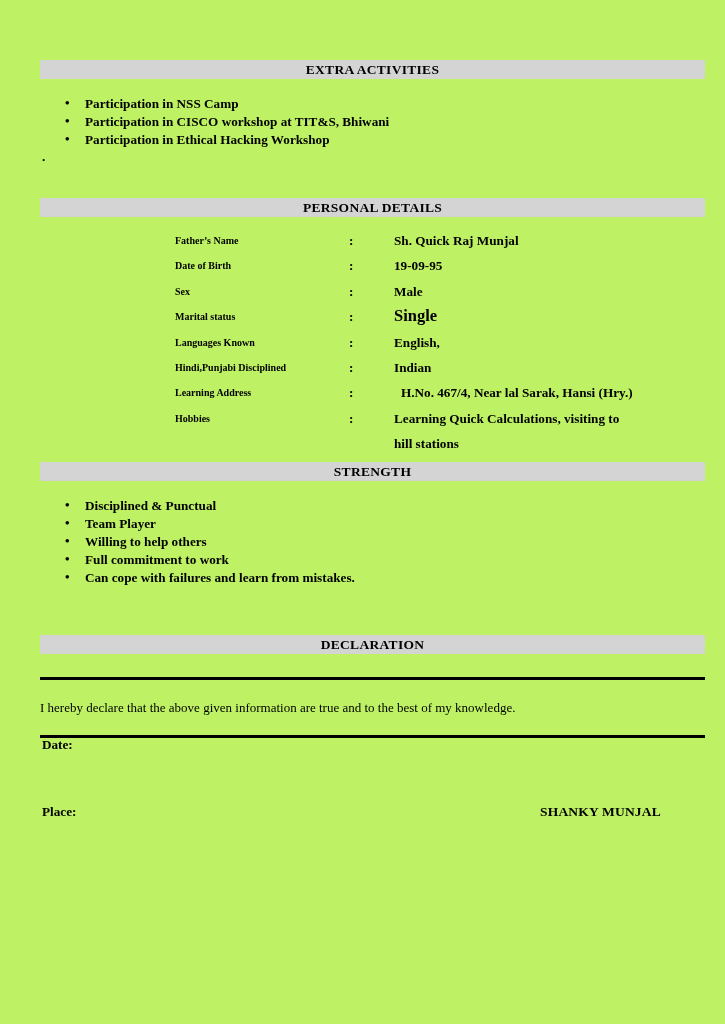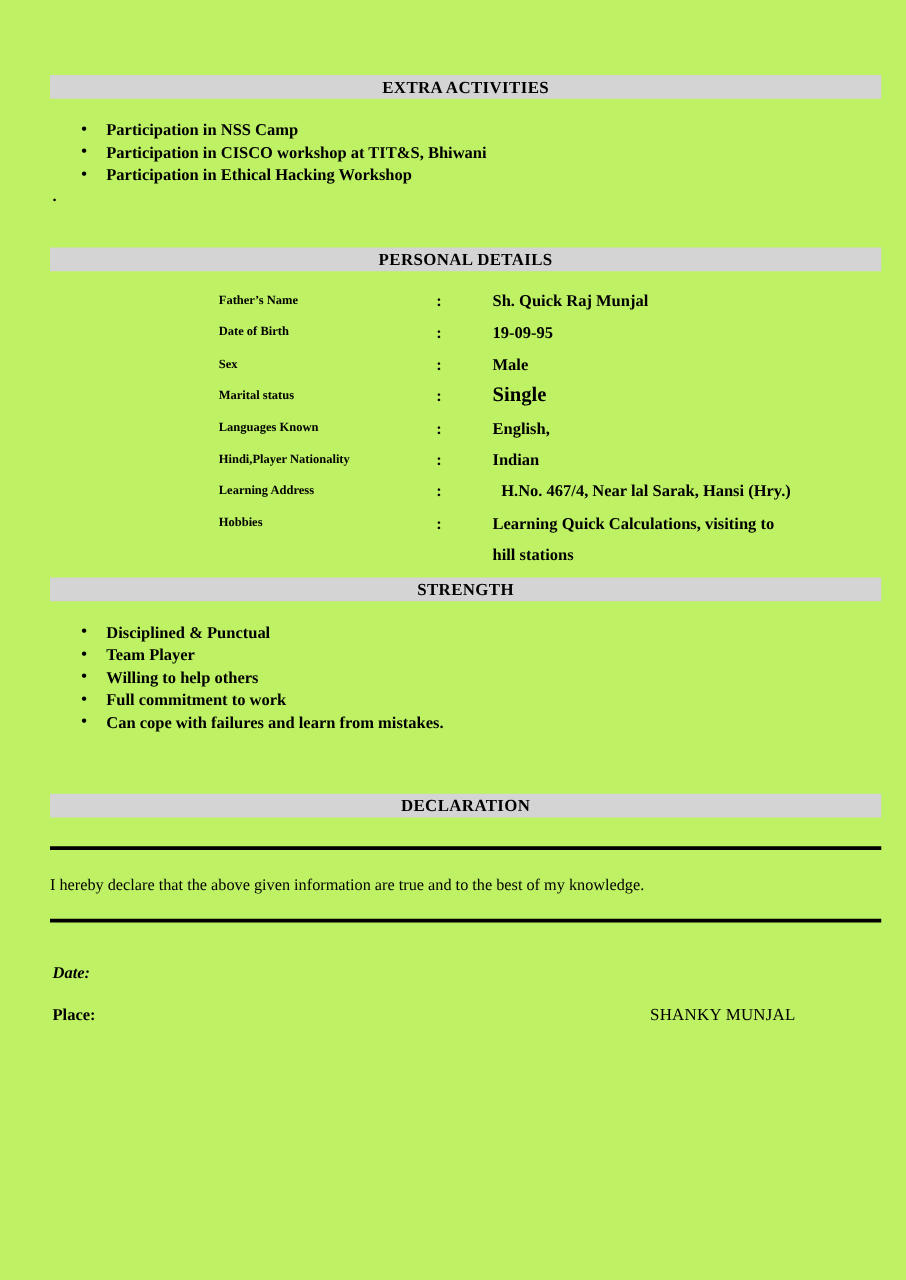--- a/index.html
+++ b/index.html
@@ -146,22 +146,22 @@
 
   .sign-line {
     position: absolute;
     left: 42px;
     font-weight: bold;
     font-size: 13.2px;
     line-height: 18px;
   }
   .sign-name {
     position: absolute;
-    left: 520px;
-    font-weight: normal;
+    left: 540px;
+    font-weight: bold;
     font-size: 13.5px;
     line-height: 18px;
     letter-spacing: 0.2px;
   }
 </style>
 </head>
 <body>
 
 <div class="page">
 
@@ -203,21 +203,21 @@
       <span class="detail-value big">Single</span>
     </div>
 
     <div class="detail-row">
       <span class="detail-label">Languages Known</span>
       <span class="detail-colon">:</span>
       <span class="detail-value">English,</span>
     </div>
 
     <div class="detail-row">
-      <span class="detail-label">Hindi,Player  Nationality</span>
+      <span class="detail-label">Hindi,Punjabi  Disciplined</span>
       <span class="detail-colon">:</span>
       <span class="detail-value">Indian</span>
     </div>
 
     <div class="detail-row">
       <span class="detail-label">Learning Address</span>
       <span class="detail-colon">:</span>
       <span class="detail-value indent">H.No. 467/4, Near lal Sarak, Hansi (Hry.)</span>
     </div>
 
@@ -241,19 +241,19 @@
   </ul>
 
   <div class="section-bar" style="top:635px;">DECLARATION</div>
 
   <div class="rule" style="top:677px;"></div>
 
   <div class="declaration-text" style="top:699px;">I hereby declare that the above given information are true and to the best of my knowledge.</div>
 
   <div class="rule" style="top:735px;"></div>
 
-  <div class="sign-line" style="top:769px;font-style:italic;">Date:</div>
+  <div class="sign-line" style="top:736px;">Date:</div>
 
   <div class="sign-line" style="top:803px;">Place:</div>
 
   <div class="sign-name" style="top:803px;">SHANKY MUNJAL</div>
 
 </div>
 
 </body></html>

